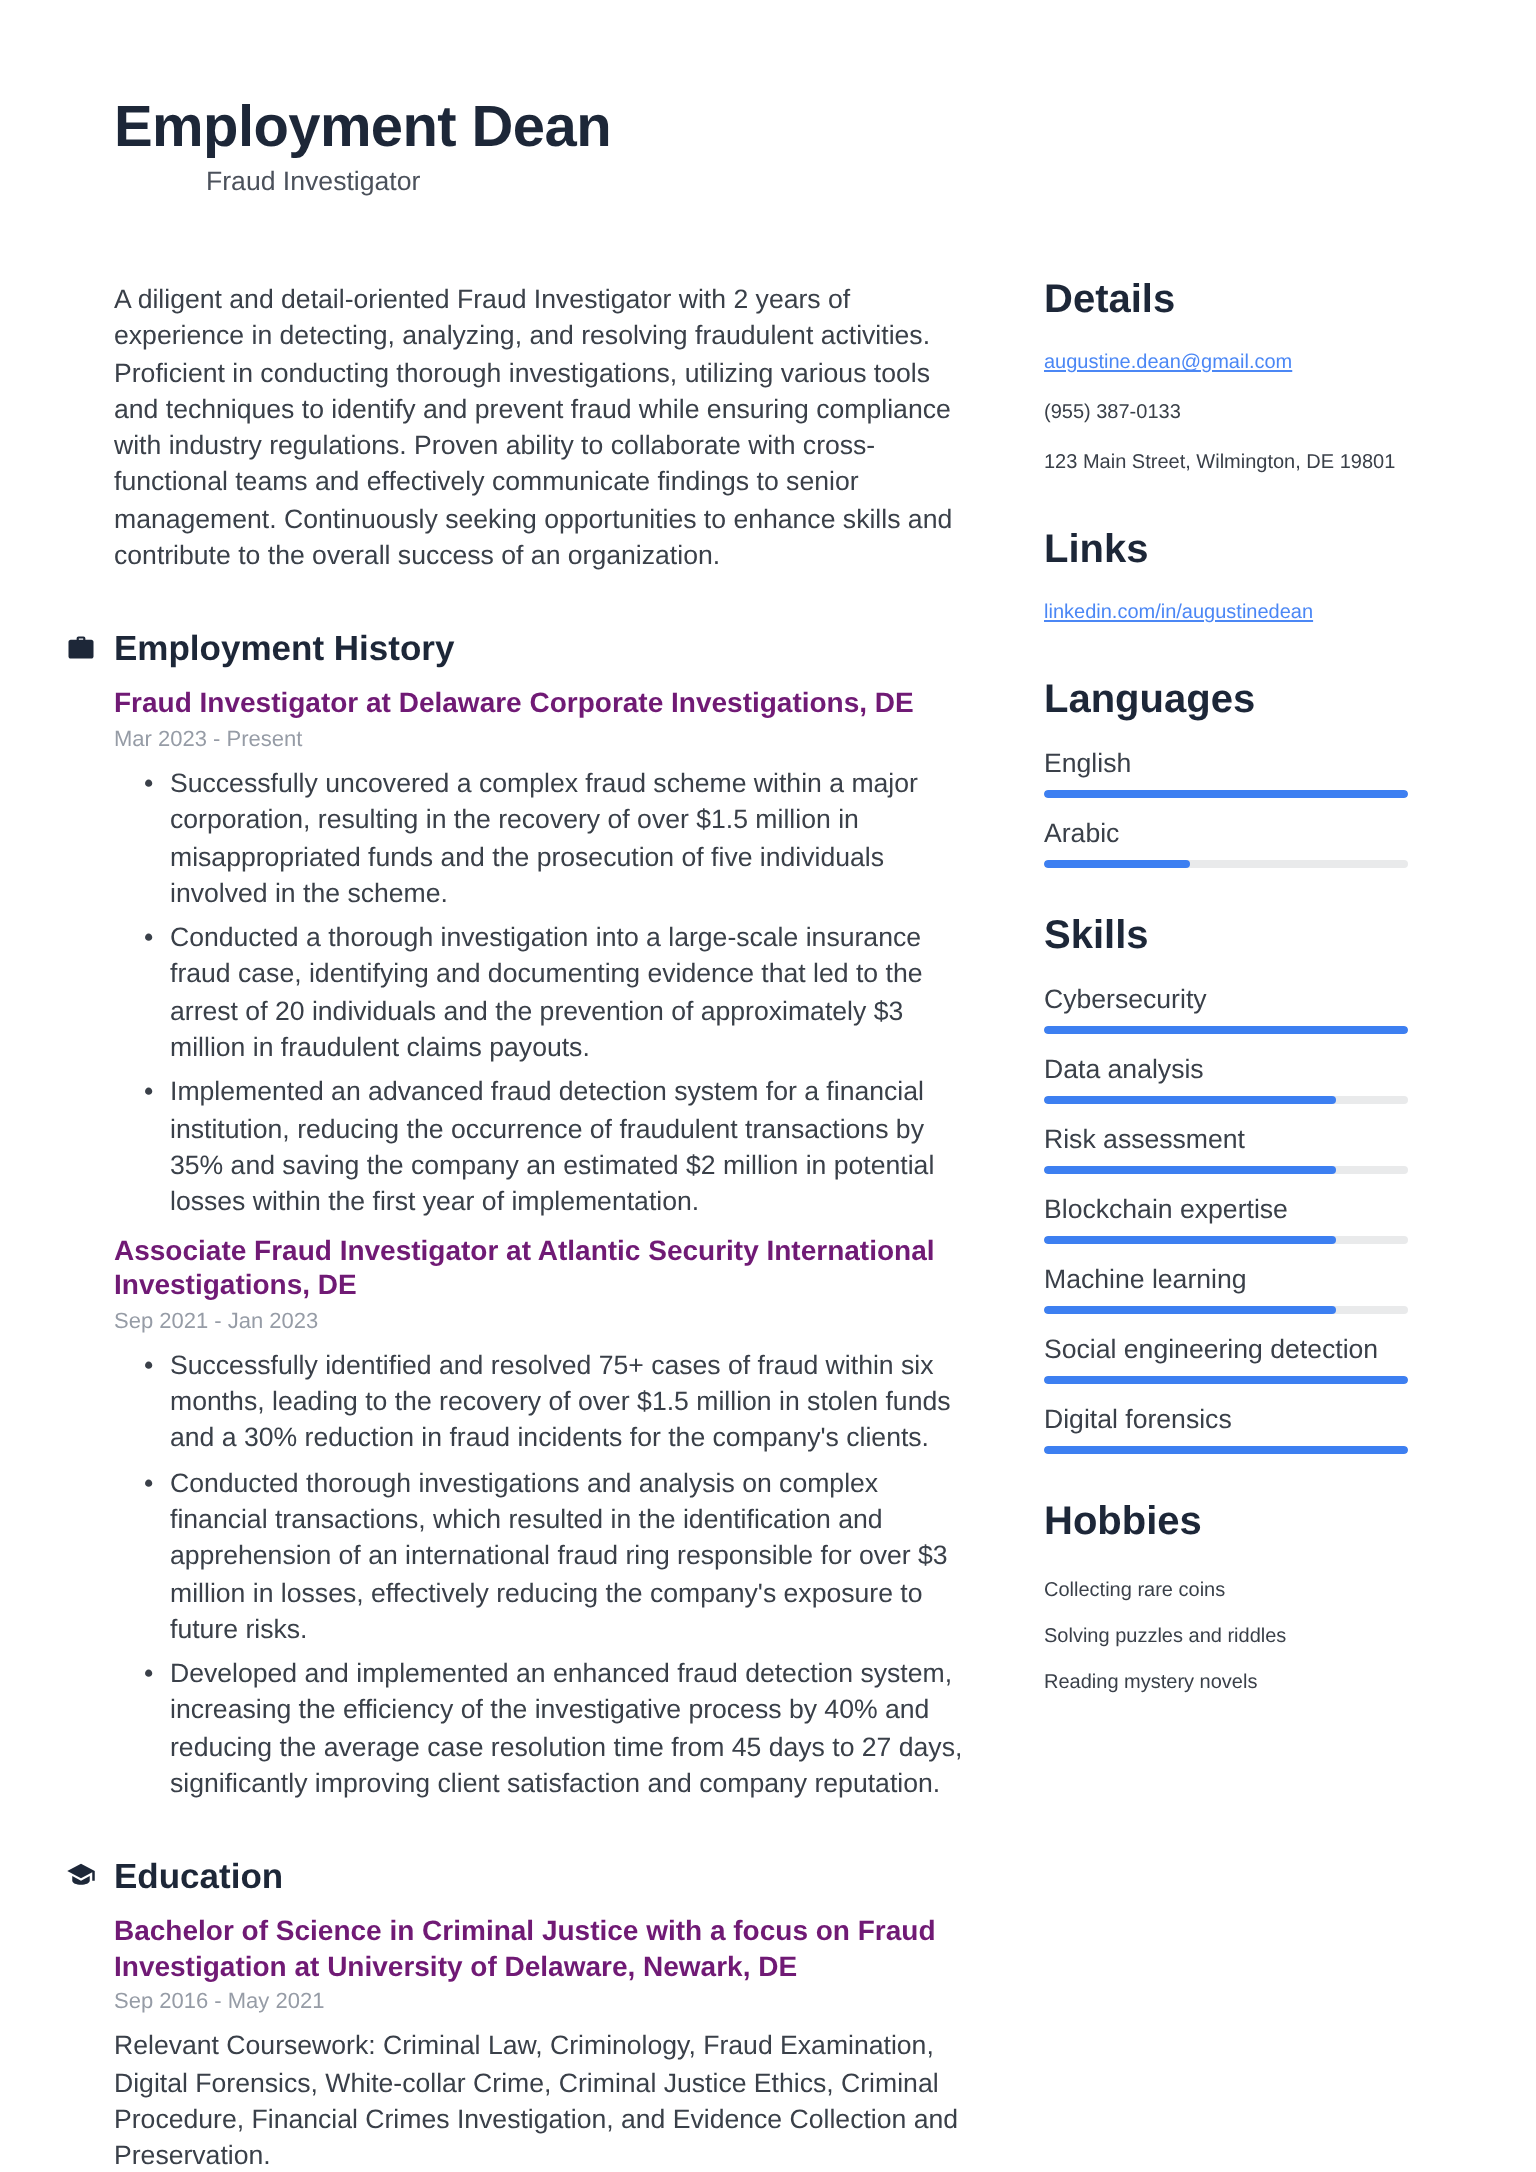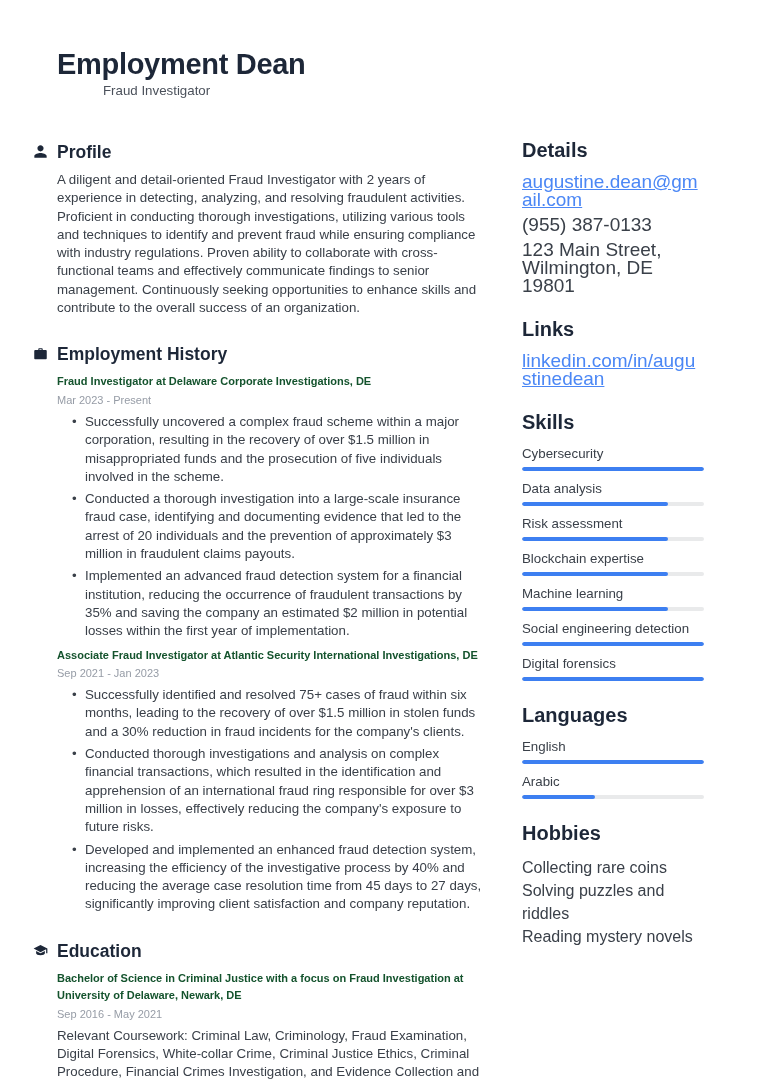--- a/index.html
+++ b/index.html
@@ -58,23 +58,23 @@
   .body-text {
     margin: 0;
     font-size: 13.3px;
     line-height: 18.3px;
     color: #3a4049;
   }
 
   .job { margin-top: 6px; }
   .job-title {
     margin: 0 0 2px 0;
-    font-size: 11px;
+    font-size: 14px;
     font-weight: 700;
-    color: #14532d;
+    color: #701a75;
     line-height: 17.6px;
   }
   .job-date {
     font-size: 11px;
     color: #969ca6;
     margin-bottom: 6px;
     line-height: 14px;
   }
   ul.bullets { margin: 0; padding: 0; list-style: none; }
   ul.bullets li {
@@ -96,21 +96,21 @@
   
   .side-sec { margin-bottom: 25px; }
   .side-h {
     margin: 0 0 14px 0;
     font-size: 20px;
     font-weight: 700;
     color: #1d2738;
     line-height: 18px;
   }
   .detail-item {
-    font-size: 19px;
+    font-size: 10px;
     line-height: 18px;
     margin-bottom: 7px;
     color: #3a4049;
     word-wrap: break-word;
   }
   .link-text {
     color: #4b87f5;
     text-decoration: underline;
     cursor: pointer;
   }
@@ -127,48 +127,40 @@
     background: #e9eaeb;
     border-radius: 2px;
     overflow: hidden;
   }
   .bar-fill {
     height: 4px;
     background: #3d7ff1;
     border-radius: 2px;
   }
   .hobby-item {
-    font-size: 16px;
+    font-size: 10px;
     line-height: 23px;
     color: #3a4049;
   }
 </style>
 </head>
 <body>
 
 <div class="page">
 
   <header>
     <h1 class="hdr-name">Employment Dean</h1>
     <div class="hdr-title">Fraud Investigator</div>
   </header>
 
   <div class="columns">
 
     <main class="main-col">
 
       <section class="main-sec">
-        <h2 class="sec-h">
-          <span class="sec-icon">
-            <svg viewBox="0 0 24 24">
-                <path d="M12 11.8c2.72 0 4.92-2.2 4.92-4.9S14.72 2 12 2 7.08 4.2 7.08 6.9s2.2 4.9 4.92 4.9zm0 2.45c-3.28 0-9.84 1.65-9.84 4.92V22h19.68v-2.83c0-3.27-6.56-4.92-9.84-4.92z"></path>
-              </svg>
-          </span>
-          <span>Profile</span>
-        </h2>
         <p class="body-text">A diligent and detail-oriented Fraud Investigator with 2 years of experience in detecting, analyzing, and resolving fraudulent activities. Proficient in conducting thorough investigations, utilizing various tools and techniques to identify and prevent fraud while ensuring compliance with industry regulations. Proven ability to collaborate with cross-functional teams and effectively communicate findings to senior management. Continuously seeking opportunities to enhance skills and contribute to the overall success of an organization.</p>
       </section>
 
       <section class="main-sec">
         <h2 class="sec-h">
           <span class="sec-icon">
             <svg viewBox="0 0 24 24">
                 <path d="M10 3.5h4c.83 0 1.5.67 1.5 1.5v1.25h4.75c1 0 1.75.78 1.75 1.75v11.5c0 .97-.78 1.75-1.75 1.75H3.75C2.78 21.25 2 20.47 2 19.5V8c0-.97.78-1.75 1.75-1.75H8.5V5c0-.83.67-1.5 1.5-1.5zm.25 1.75v1h3.5v-1h-3.5zM11 10h2v9h-2v-9z"></path>
               </svg>
           </span>
@@ -226,20 +218,36 @@
       </section>
 
       <section class="side-sec">
         <h3 class="side-h">Links</h3>
         <div class="detail-item">
           <a class="link-text">linkedin.com/in/augustinedean</a>
         </div>
       </section>
 
       <section class="side-sec">
+        <h3 class="side-h">Languages</h3>
+        <div class="skill-row">
+          <div class="skill-label">English</div>
+          <div class="bar-track">
+              <div class="bar-fill" style="width: 100%;"></div>
+            </div>
+        </div>
+        <div class="skill-row">
+          <div class="skill-label">Arabic</div>
+          <div class="bar-track">
+              <div class="bar-fill" style="width: 40%;"></div>
+            </div>
+        </div>
+      </section>
+
+      <section class="side-sec">
         <h3 class="side-h">Skills</h3>
 
         <div class="skill-row">
           <div class="skill-label">Cybersecurity</div>
           <div class="bar-track">
               <div class="bar-fill" style="width: 100%;"></div>
             </div>
         </div>
         <div class="skill-row">
           <div class="skill-label">Data analysis</div>
@@ -268,36 +276,20 @@
         <div class="skill-row">
           <div class="skill-label">Social engineering detection</div>
           <div class="bar-track">
               <div class="bar-fill" style="width: 100%;"></div>
             </div>
         </div>
         <div class="skill-row">
           <div class="skill-label">Digital forensics</div>
           <div class="bar-track">
               <div class="bar-fill" style="width: 100%;"></div>
-            </div>
-        </div>
-      </section>
-
-      <section class="side-sec">
-        <h3 class="side-h">Languages</h3>
-        <div class="skill-row">
-          <div class="skill-label">English</div>
-          <div class="bar-track">
-              <div class="bar-fill" style="width: 100%;"></div>
-            </div>
-        </div>
-        <div class="skill-row">
-          <div class="skill-label">Arabic</div>
-          <div class="bar-track">
-              <div class="bar-fill" style="width: 40%;"></div>
             </div>
         </div>
       </section>
 
       <section class="side-sec">
         <h3 class="side-h">Hobbies</h3>
         <div class="hobby-item">Collecting rare coins</div>
         <div class="hobby-item">Solving puzzles and riddles</div>
         <div class="hobby-item">Reading mystery novels</div>
       </section>

